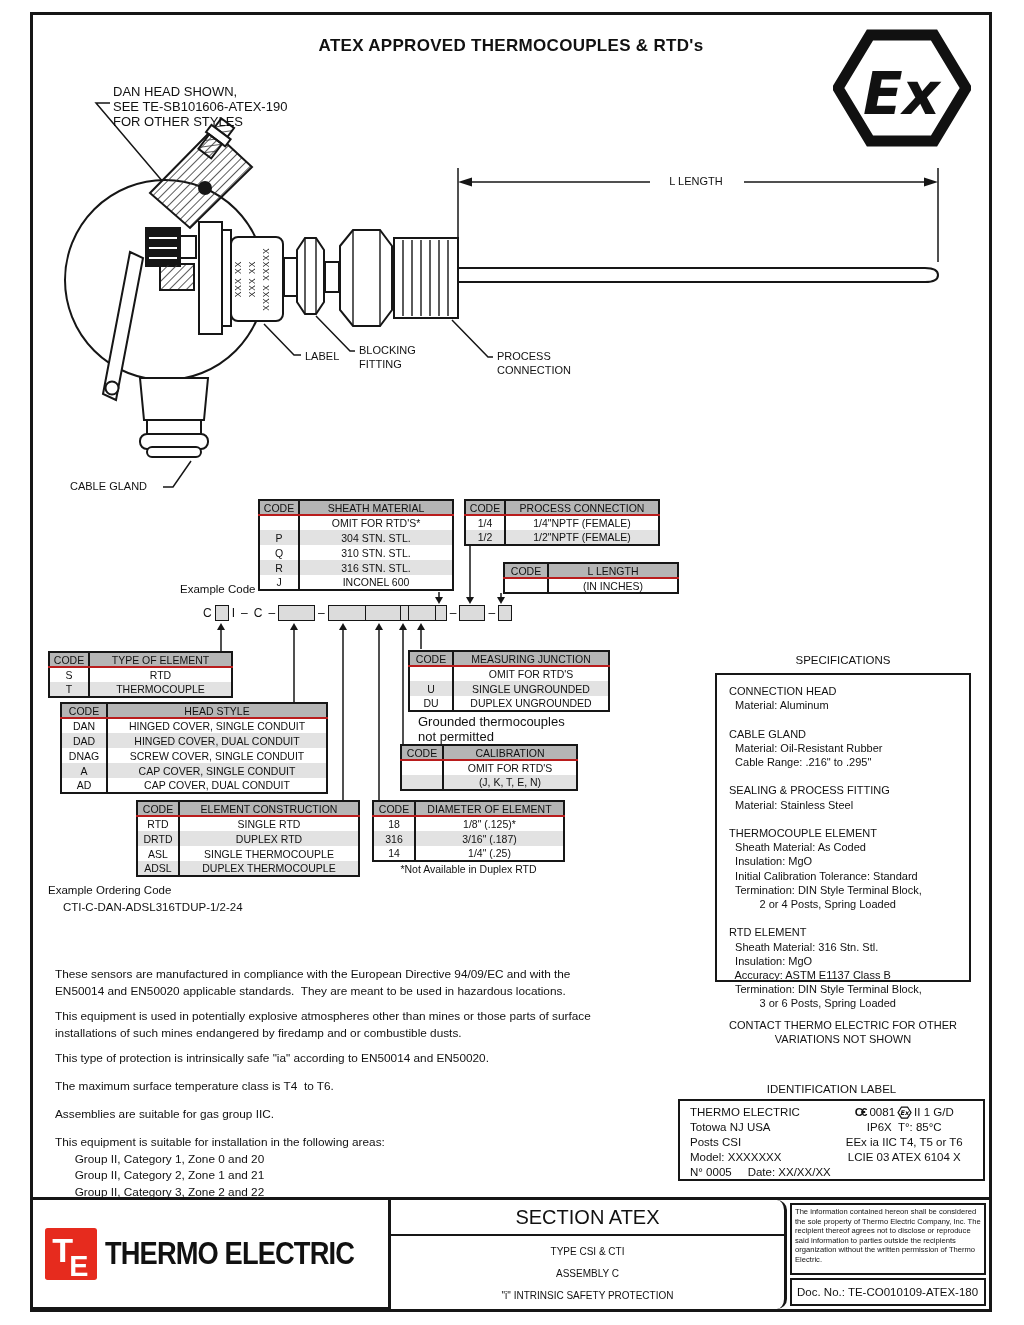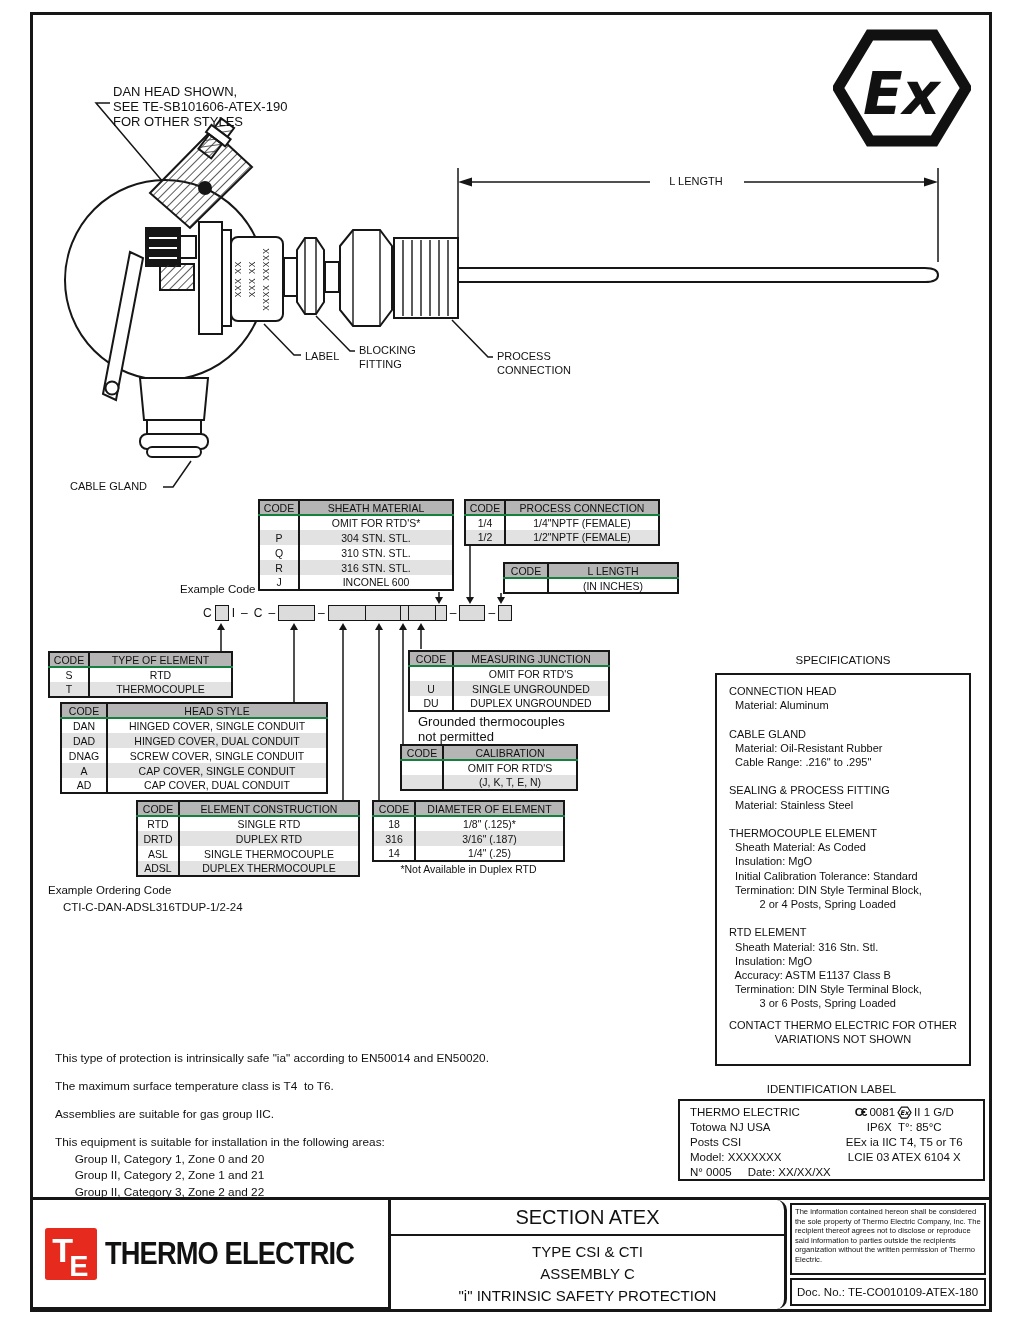--- a/index.html
+++ b/index.html
@@ -9,51 +9,51 @@
   .pre { white-space:pre; }
   #frame { left:30px; top:12px; width:962px; height:1300px; border:3px solid #161616; }
   #title { left:30px; top:36px; width:962px; text-align:center; font-size:17px; font-weight:600; letter-spacing:.3px; }
   svg.layer { position:absolute; left:0; top:0; pointer-events:none; }
   .note { font-size:13px; line-height:15px; }
   .dwg-label { font-size:11px; line-height:13.5px; }
   
   table.ct { position:absolute; border-collapse:collapse; font-size:10.5px; table-layout:fixed; background:#fff; }
   table.ct th, table.ct td { border:0; text-align:center; height:15px; padding:0 2px; font-weight:normal; overflow:hidden; }
   table.ct { border:2px solid #161616; }
-  table.ct th { background:#b5b5b5; border-bottom:2px solid #15803d; }
+  table.ct th { background:#b5b5b5; border-bottom:2px solid #b91c1c; }
   table.ct th + th, table.ct td + td { border-left:2px solid #161616; }
   table.ct th:first-child, table.ct td:first-child { width:var(--c1,40px); }
   table.ct tbody tr:nth-child(even) { background:#e2e2e2; }
   
   #ordering-row { left:200px; top:604px; height:17px; display:flex; align-items:center; font-size:12px; }
   #ordering-row .obox { height:16px; background:#dcdcdc; border:1.5px solid #161616; }
   #ordering-row .lbl { padding:0 3px; }
   #ordering-row .grp { display:flex; height:16px; }
   #ordering-row .grp .obox + .obox { margin-left:-1.5px; }
   
-  #spec-box { left:715px; top:673px; width:256px; height:393px; border:2px solid #161616; padding:9px 0 0 12px; }
+  #spec-box { left:715px; top:673px; width:256px; height:309px; border:2px solid #161616; padding:9px 0 0 12px; }
   #spec-title { left:715px; top:654px; width:256px; text-align:center; font-size:11.5px; }
   #spec-body { font-size:11px; line-height:14.2px; white-space:pre; }
   #spec-contact { margin-top:7px; margin-left:-6px; width:240px; text-align:center; font-size:11px; line-height:14px; white-space:pre-line; }
   
   #idlabel-title { left:678px; top:1083px; width:307px; text-align:center; font-size:11.5px; }
   #idlabel-box { left:678px; top:1099px; width:307px; height:82px; border:2px solid #161616; padding:4px 8px 0 10px; font-size:11.5px; line-height:15px; }
   .idrow { display:flex; align-items:center; }
   .idrow .l { width:148px; white-space:pre; }
   .idrow .r { width:146px; text-align:center; white-space:pre; display:flex; justify-content:center; align-items:center; gap:2px; }
   .cemark { font-weight:bold; letter-spacing:-2px; margin-right:2px; }
   
   #footer { left:30px; top:1197px; width:962px; height:115px; border:3px solid #161616; display:flex; background:#fff; }
   #f-left { width:358px; border-right:3px solid #161616; display:flex; flex-direction:column; }
   #f-left-top { flex:1; display:flex; align-items:center; padding-left:12px; border-bottom:2px solid #161616; }
   #brand-text { font-size:31px; font-weight:bold; letter-spacing:-1px; transform:scaleX(.88); transform-origin:left center; margin-left:8px; white-space:nowrap; }
   #f-left-bottom { height:40px; text-align:center; font-size:11px; line-height:15px; padding-top:4px; }
   #f-mid { width:396px; border-right:3px solid #161616; display:flex; flex-direction:column;border-radius:10px; }
   #f-mid-top { height:36px; border-bottom:2px solid #161616; display:flex; align-items:center; justify-content:center; font-size:20px; }
-  #f-mid-bottom { flex:1; text-align:center; font-size:15px; line-height:22px; padding-top:5px; }
+  #f-mid-bottom { flex:1; text-align:center; font-size:10px; line-height:22px; padding-top:5px; }
   #f-right { flex:1; display:flex; flex-direction:column; }
   #legal { margin:3px; border:2px solid #161616; flex:1; font-size:7.6px; line-height:9.6px; padding:2px 3px; }
   #docno { margin:0 3px 3px 3px; border:2px solid #161616; height:28px; font-size:11.5px; display:flex; align-items:center; padding-left:5px; }
 </style>
 </head>
 <body>
 
 <div id="page">
 
   <svg class="layer" width="1024" height="1325" viewBox="0 0 1024 1325">
@@ -153,20 +153,21 @@
       <line x1="379" y1="800" x2="379" y2="629"></line>
         <polygon points="379,623 375,630 383,630" fill="#161616" stroke="none"></polygon>
       <line x1="403" y1="744" x2="403" y2="629"></line>
         <polygon points="403,623 399,630 407,630" fill="#161616" stroke="none"></polygon>
       <line x1="421" y1="649" x2="421" y2="629"></line>
         <polygon points="421,623 417,630 425,630" fill="#161616" stroke="none"></polygon>
     </g>
   </svg>
 
   <div class="abs" id="frame"></div>
+  <div class="abs" id="title">ATEX APPROVED THERMOCOUPLES &amp; RTD's</div>
 
   <svg class="abs" style="left:833px; top:28px;" width="138" height="120" viewBox="0 0 138 120">
     <polygon points="5,60 37,7 101,7 133,60 101,113 37,113" fill="none" stroke="#111" stroke-width="11"></polygon>
     <text x="30" y="86" font-size="58" font-weight="bold" font-style="italic" font-family="DejaVu Sans, sans-serif" fill="#111">Ex</text>
   </svg>
 
   <div class="abs note pre" style="left:113px; top:84px;">DAN HEAD SHOWN,
 SEE TE-SB101606-ATEX-190
 FOR OTHER STYLES</div>
   <div class="abs dwg-label" style="left:648px; top:175px; width:96px; text-align:center;">L LENGTH</div>
@@ -403,20 +404,24 @@
           <td>14</td>
           <td>1/4" (.25)</td>
         </tr>
       </tbody>
     </table>
   <div class="abs" style="left:372px; top:863px; width:193px; text-align:center; font-size:10.5px;">*Not Available in Duplex RTD</div>
 
   <div class="abs" style="left:48px; top:884px; font-size:11.5px;">Example Ordering Code</div>
   <div class="abs" style="left:63px; top:901px; font-size:11.5px;">CTI-C-DAN-ADSL316TDUP-1/2-24</div>
 
+  <div class="abs pre" style="left:55px; top:966px; font-size:11.8px; line-height:17px;">These sensors are manufactured in compliance with the European Directive 94/09/EC and with the
+EN50014 and EN50020 applicable standards.  They are meant to be used in hazardous locations.</div>
+  <div class="abs pre" style="left:55px; top:1008px; font-size:11.8px; line-height:17px;">This equipment is used in potentially explosive atmospheres other than mines or those parts of surface
+installations of such mines endangered by firedamp and or combustible dusts.</div>
   <div class="abs pre" style="left:55px; top:1051px; font-size:11.8px;">This type of protection is intrinsically safe "ia" according to EN50014 and EN50020.</div>
   <div class="abs pre" style="left:55px; top:1079px; font-size:11.8px;">The maximum surface temperature class is T4  to T6.</div>
   <div class="abs pre" style="left:55px; top:1107px; font-size:11.8px;">Assemblies are suitable for gas group IIC.</div>
   <div class="abs pre" style="left:55px; top:1134px; font-size:11.8px; line-height:16.5px;">This equipment is suitable for installation in the following areas:
       Group II, Category 1, Zone 0 and 20
       Group II, Category 2, Zone 1 and 21
       Group II, Category 3, Zone 2 and 22</div>
 
   <div class="abs" id="spec-title">SPECIFICATIONS</div>
   <div class="abs" id="spec-box">

